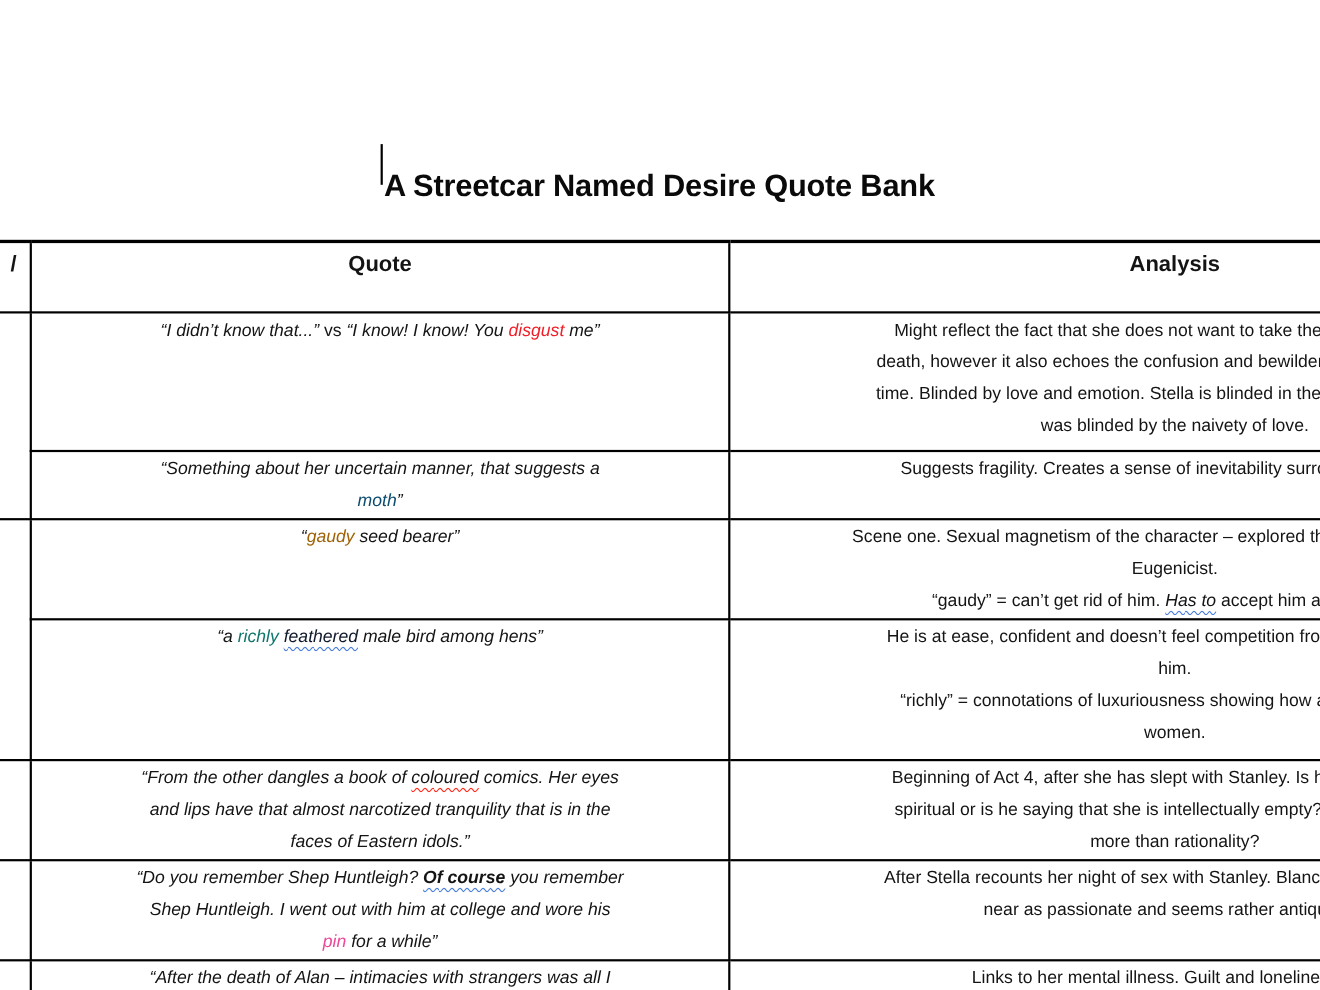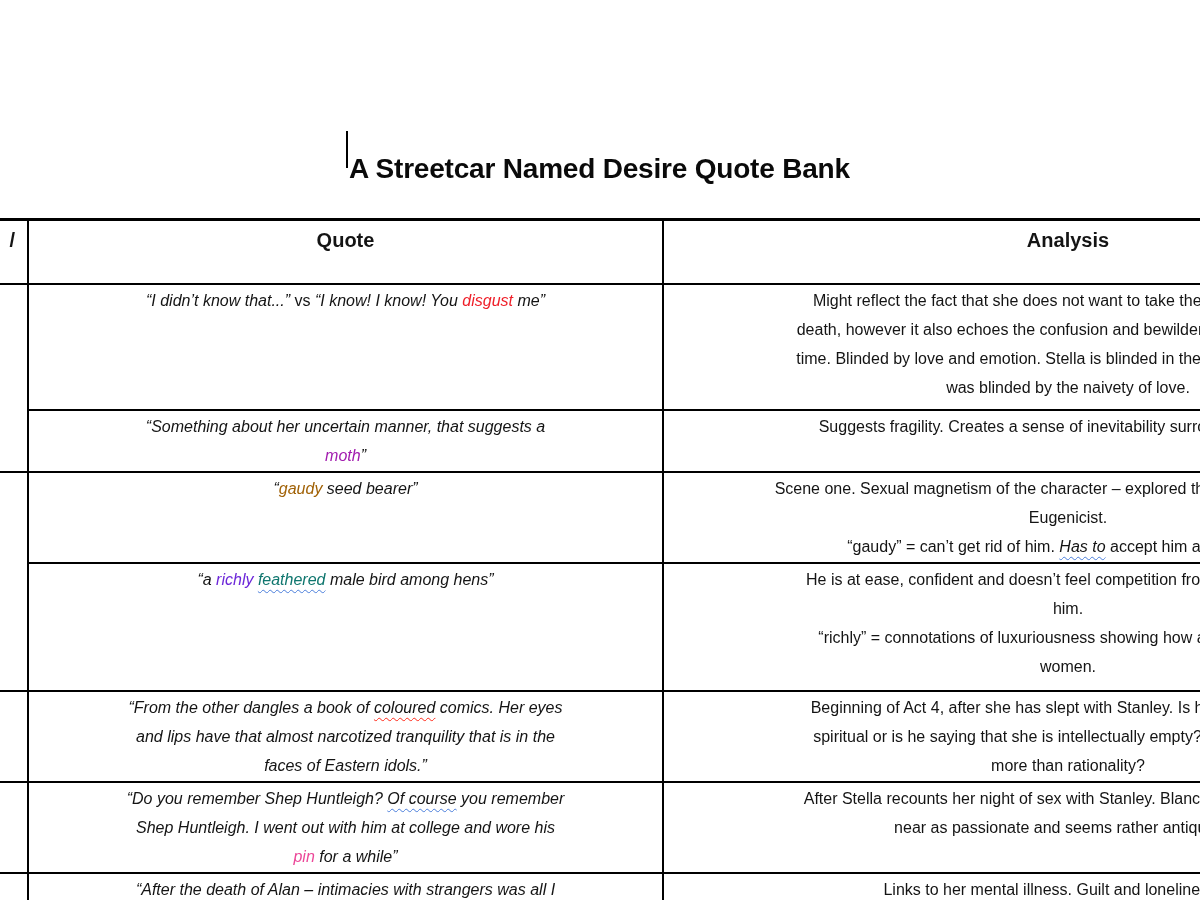--- a/index.html
+++ b/index.html
@@ -77,40 +77,40 @@
           <td class="a">
             <div class="line"><span>Might reflect the fact that she does not want to take the blame for Allan’s</span></div>
             <div class="line"><span>death, however it also echoes the confusion and bewilderment she felt at the</span></div>
             <div class="line"><span>time. Blinded by love and emotion. Stella is blinded in the same way Blanche</span></div>
             <div class="line"><span>was blinded by the naivety of love.</span></div>
           </td>
         </tr>
         <tr class="r2">
           <td class="q">
             <div class="line"><span>“Something about her uncertain manner, that suggests a</span></div>
-            <div class="line"><span style="color: #a21caf;">moth</span><span>”</span></div>
+            <div class="line"><span style="color: #0c4a6e;">moth</span><span>”</span></div>
           </td>
           <td class="a">
             <div class="line"><span>Suggests fragility. Creates a sense of inevitability surrounding her fate.</span></div>
           </td>
         </tr>
         <tr class="r3">
           <td rowspan="2"></td>
           <td class="q">
             <div class="line"><span>“</span><span style="color: #a16207;">gaudy</span><span> seed bearer”</span></div>
           </td>
           <td class="a">
             <div class="line"><span>Scene one. Sexual magnetism of the character – explored through animal imagery.</span></div>
             <div class="line"><span>Eugenicist.</span></div>
             <div class="line"><span>“gaudy” = can’t get rid of him. </span><span class="wavy" style="text-decoration-color: rgb(74, 126, 219); font-style: italic;">Has to</span><span> accept him and his ways.</span></div>
           </td>
         </tr>
         <tr class="r4">
           <td class="q">
-            <div class="line"><span>“a </span><span style="color: #6d28d9;">richly </span><span class="wavy" style="color: #0f766e; text-decoration-color: rgb(74, 126, 219);">feathered</span><span> male bird among hens”</span></div>
+            <div class="line"><span>“a </span><span style="color: #0f766e;">richly </span><span class="wavy" style="color: #0f172a; text-decoration-color: rgb(74, 126, 219);">feathered</span><span> male bird among hens”</span></div>
           </td>
           <td class="a">
             <div class="line"><span>He is at ease, confident and doesn’t feel competition from the men around</span></div>
             <div class="line"><span>him.</span></div>
             <div class="line"><span>“richly” = connotations of luxuriousness showing how attractive he is to</span></div>
             <div class="line"><span>women.</span></div>
           </td>
         </tr>
         <tr class="r5">
           <td rowspan="1"></td>
@@ -121,21 +121,21 @@
           </td>
           <td class="a">
             <div class="line"><span>Beginning of Act 4, after she has slept with Stanley. Is he mocking her as</span></div>
             <div class="line"><span>spiritual or is he saying that she is intellectually empty? Emotion matters</span></div>
             <div class="line"><span>more than rationality?</span></div>
           </td>
         </tr>
         <tr class="r6">
           <td rowspan="1"></td>
           <td class="q">
-            <div class="line"><span>“Do you remember Shep Huntleigh? </span><span class="wavy" style="text-decoration-color: rgb(74, 126, 219);">Of course</span><span> you remember</span></div>
+            <div class="line"><span>“Do you remember Shep Huntleigh? </span><span class="wavy" style="text-decoration-color: rgb(74, 126, 219); font-weight: bold;">Of course</span><span> you remember</span></div>
             <div class="line"><span>Shep Huntleigh. I went out with him at college and wore his</span></div>
             <div class="line"><span style="color: #ec4899;">pin</span><span> for a while”</span></div>
           </td>
           <td class="a">
             <div class="line"><span>After Stella recounts her night of sex with Stanley. Blanche’s account is not</span></div>
             <div class="line"><span>near as passionate and seems rather antiquated.</span></div>
           </td>
         </tr>
         <tr class="r7">
           <td rowspan="1"></td>

